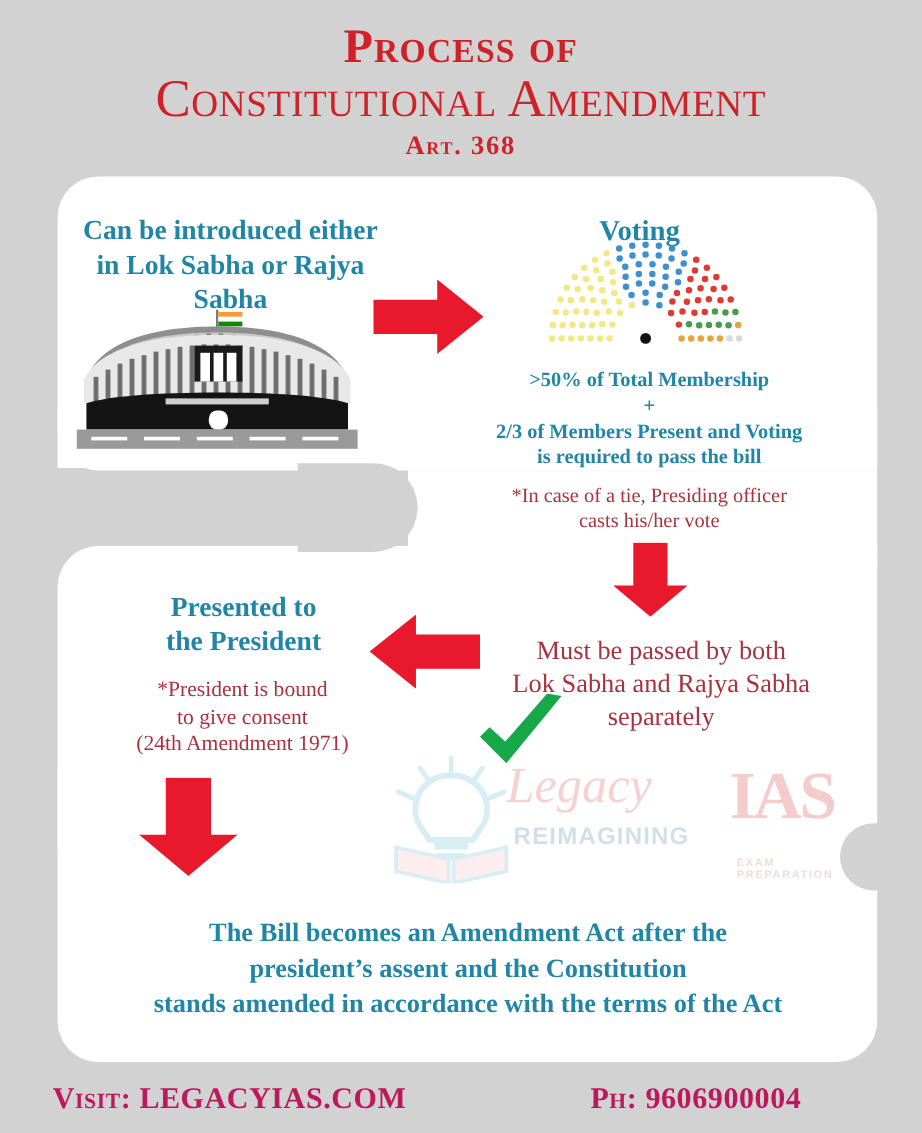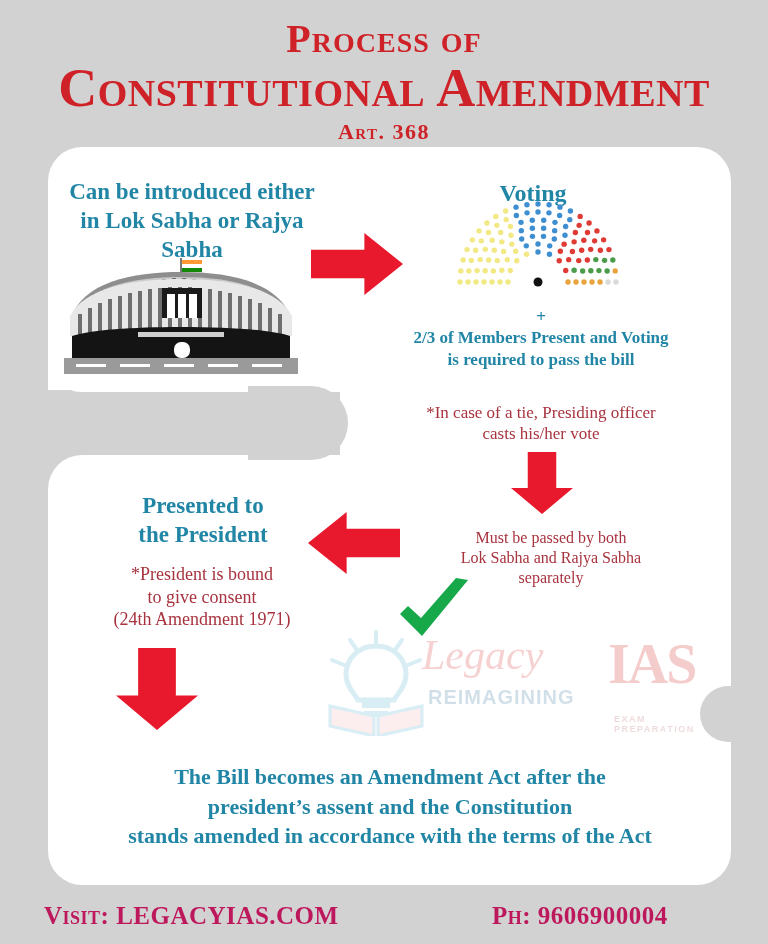--- a/index.html
+++ b/index.html
@@ -25,23 +25,23 @@
     color: #cf2128;
   }
   .title-line1 {
     font-size: 40px;
     font-variant: small-caps;
     font-weight: bold;
     letter-spacing: 1px;
     line-height: 1.05;
   }
   .title-line2 {
-    font-size: 54px;
+    font-size: 44px;
     font-variant: small-caps;
-    font-weight: bold;
+    font-weight: normal;
     letter-spacing: 0.5px;
     line-height: 1.05;
   }
   .title-art {
     font-size: 22px;
     font-variant: small-caps;
     font-weight: bold;
     letter-spacing: 1.5px;
     margin-top: 2px;
   }
@@ -189,21 +189,21 @@
     font-size: 23px;
   }
   #president-note {
     left: 62px; top: 553px;
     width: 280px;
     font-size: 18px;
   }
   #both-houses {
     left: 406px; top: 518px;
     width: 290px;
-    font-size: 16px;
+    font-size: 22px;
   }
   #final-text {
     left: 54px; top: 752px;
     width: 672px;
     font-size: 22px;
     line-height: 1.35;
   }
 
   
   .arrow {
@@ -501,20 +501,21 @@
         <circle cx="132.00" cy="86.00" r="2.7" fill="#e8a33d"></circle>
         <circle cx="140.00" cy="86.00" r="2.7" fill="#e8a33d"></circle>
         <circle cx="148.00" cy="86.00" r="2.7" fill="#e8a33d"></circle>
         <circle cx="156.00" cy="86.00" r="2.7" fill="#d9d9d9"></circle>
         <circle cx="164.00" cy="86.00" r="2.7" fill="#d9d9d9"></circle>
       </g>
     <circle cx="86" cy="86" r="4.5" fill="#111111"></circle>
   </svg>
 
   <div class="txt teal" id="voting-rules">
+    <div>&gt;50% of Total Membership</div>
     <div>+</div>
     <div>2/3 of Members Present and Voting</div>
     <div>is required to pass the bill</div>
   </div>
 
   <div class="txt darkred" id="voting-tie">
     <div>*In case of a tie, Presiding officer</div>
     <div>casts his/her vote</div>
   </div>
 

